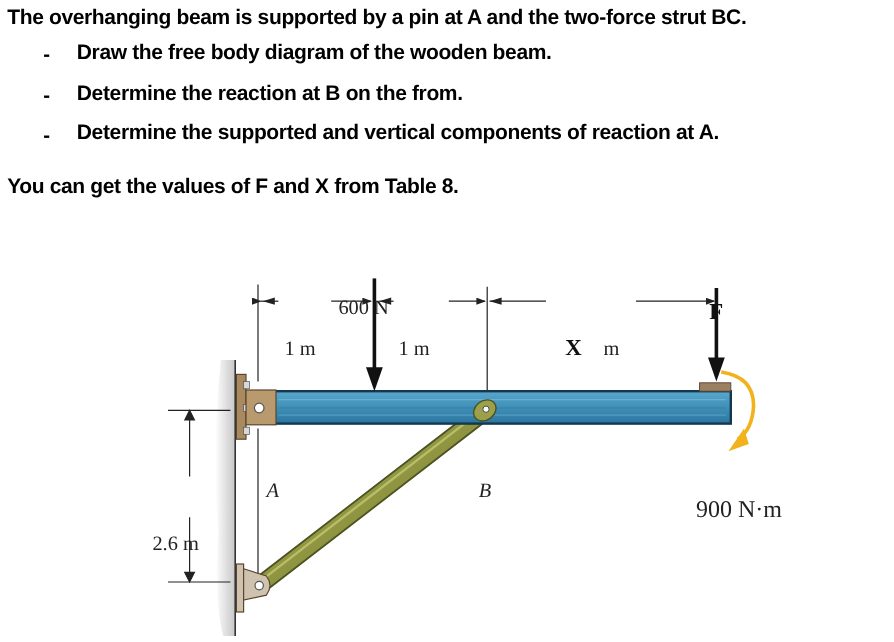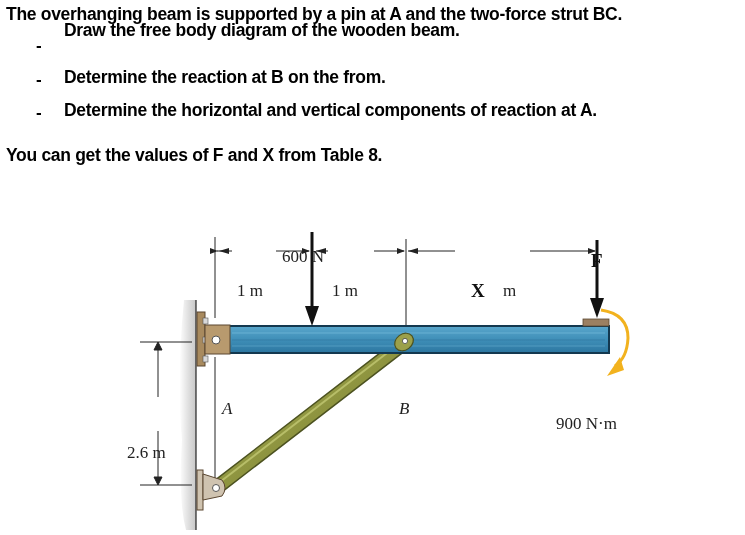--- a/index.html
+++ b/index.html
@@ -11,27 +11,27 @@
   .lbl { position:absolute; font-family:"Liberation Serif", serif; color:#222; white-space:nowrap;margin-top:40px; }
   .it { font-style:italic; }
 </style>
 </head>
 <body>
 
 <div class="q">
   <div class="line" style="left:6px; top:4px;">The overhanging beam is supported by a pin at A and the two-force strut BC.</div>
 
   <div class="dash" style="left:36px; top:36px;">-</div>
-  <div class="line" style="left:64px; top:20px;">Draw the free body diagram of the wooden beam.</div>
+  <div class="line" style="left:64px; top:33px;">Draw the free body diagram of the wooden beam.</div>
 
   <div class="dash" style="left:36px; top:70px;">-</div>
   <div class="line" style="left:64px; top:67px;">Determine the reaction at B on the from.</div>
 
   <div class="dash" style="left:36px; top:103px;">-</div>
-  <div class="line" style="left:64px; top:100px;">Determine the horizontal and vertical components of reaction at A.</div>
+  <div class="line" style="left:64px; top:100px;">Determine the supported and vertical components of reaction at A.</div>
 
   <div class="line" style="left:6px; top:145px;">You can get the values of F and X from Table 8.</div>
 </div>
 
 <svg class="fig" width="745" height="535" viewBox="0 0 745 535">
   <defs>
     <linearGradient id="beamGrad" x1="0" y1="0" x2="0" y2="1">
       <stop offset="0" stop-color="#5aa7cc"></stop>
       <stop offset="0.5" stop-color="#3f8fb8"></stop>
       <stop offset="1" stop-color="#2c76a0"></stop>
@@ -132,17 +132,17 @@
     <path d="M607,376 L620,357 L624,370 Z" fill="#f2b21e"></path>
   </g>
 </svg>
 
 <div class="lbl" style="left:282px; top:207px; font-size:17px;">600 N</div>
 <div class="lbl" style="left:591px; top:210px; font-size:19px; font-weight:bold; color:#111;">F</div>
 <div class="lbl" style="left:237px; top:241px; font-size:17px;">1 m</div>
 <div class="lbl" style="left:332px; top:241px; font-size:17px;">1 m</div>
 <div class="lbl" style="left:471px; top:240px; font-size:19px; font-weight:bold; color:#111;">X</div>
 <div class="lbl" style="left:503px; top:241px; font-size:17px;">m</div>
-<div class="lbl" style="left:556px; top:374px; font-size:17px;">900 N·m</div>
+<div class="lbl" style="left:580px; top:374px; font-size:20px;">900 N·m</div>
 <div class="lbl" style="left:127px; top:403px; font-size:17px;">2.6 m</div>
 <div class="lbl it" style="left:222px; top:359px; font-size:17px;">A</div>
 <div class="lbl it" style="left:399px; top:359px; font-size:17px;">B</div>
 <div class="lbl it" style="left:219px; top:500px; font-size:17px;">C</div>
 
 </body></html>

